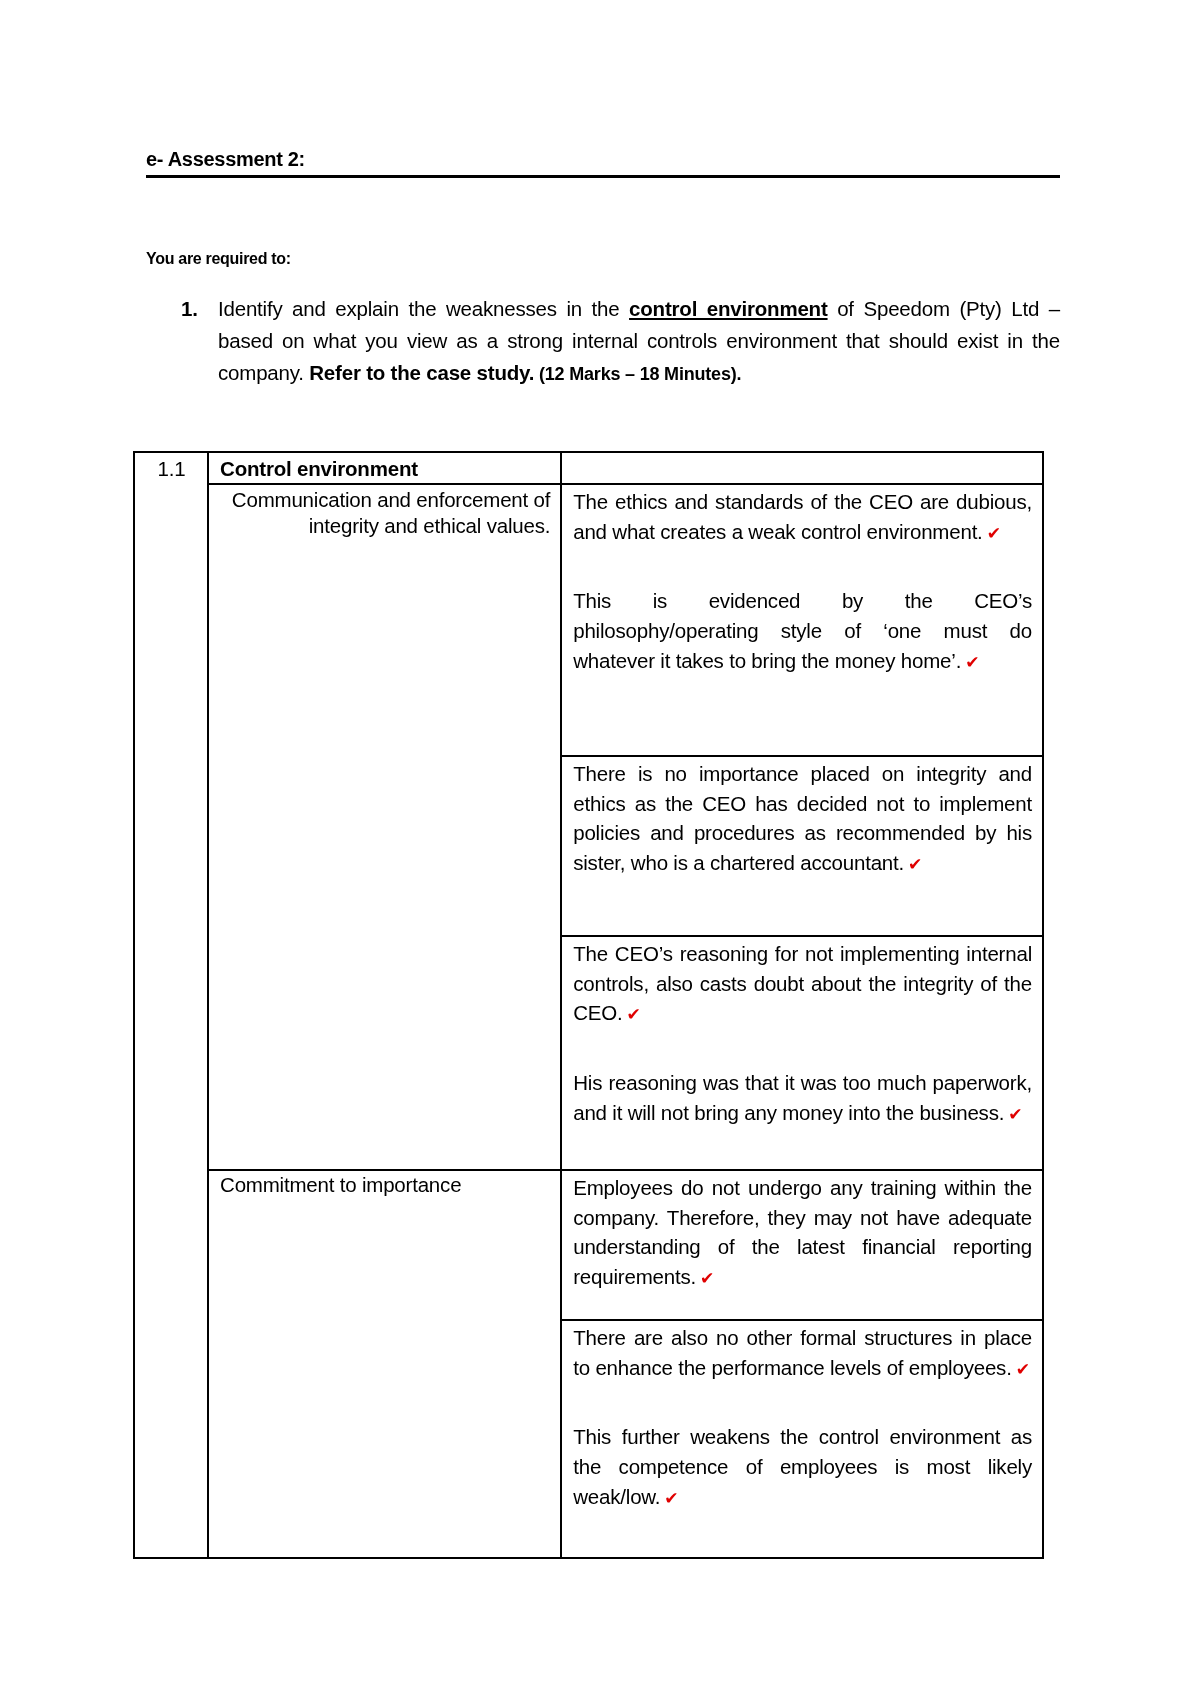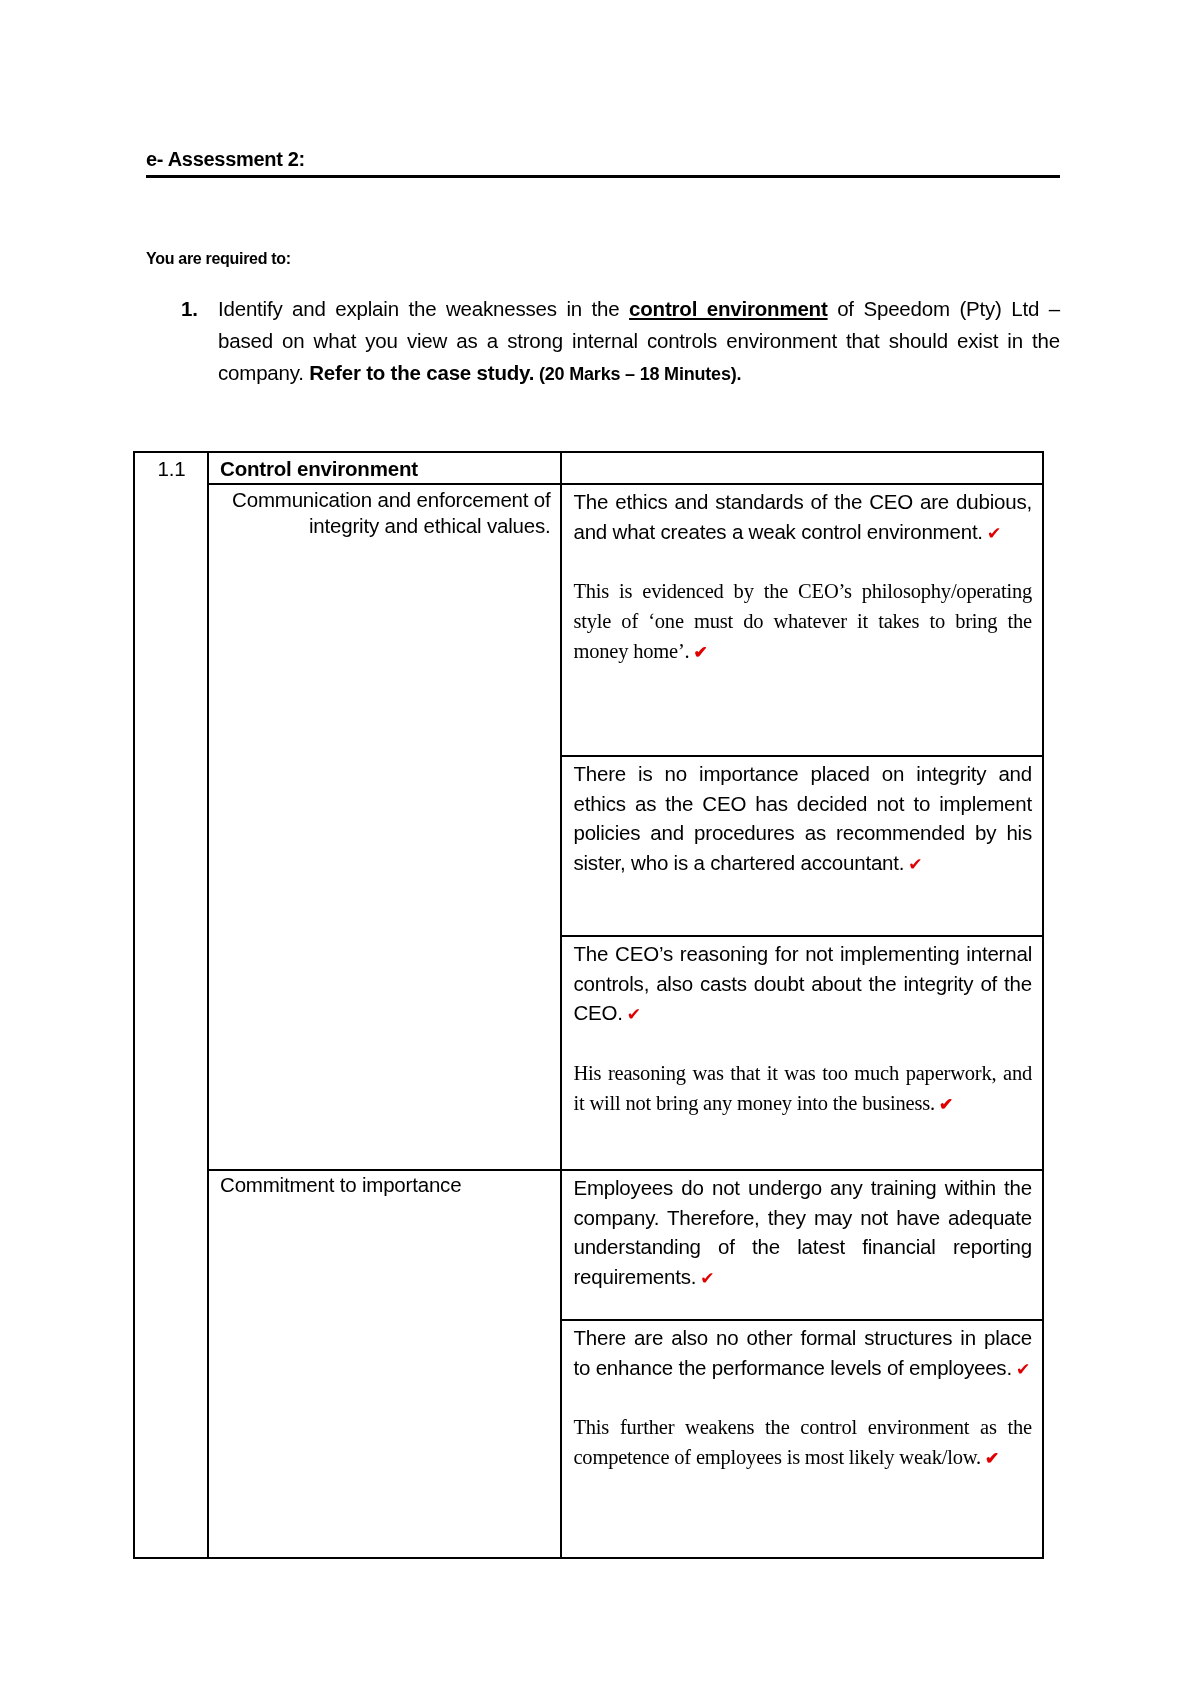--- a/index.html
+++ b/index.html
@@ -37,33 +37,33 @@
     border: 2px solid #000; vertical-align: top;
     padding: 2px 10px 0 11px;
   }
   td.col-num { width: 52px; padding-left: 10px; text-align: center; }
   td.col-cat { width: 338px; }
   td.col-ans { width: 470px; }
   .hdr-row td { height: 28px; line-height: 28px; }
   .hdr-cat { font-weight: bold; }
   td.mid { vertical-align: middle; line-height: 26px; text-align: right; }
   .ans p { margin: 0; line-height: 29.7px; text-align: justify; }
-  .ans p + p { margin-top: 29px; font-family: Liberation Serif, serif; }
+  .ans p + p { margin-top: 38px; }
   .tick { color: #e00000; font-weight: bold; font-size: 17px; margin-left: 4px; }
 </style>
 </head>
 <body>
 
 <div class="page-header">e- Assessment 2:</div>
 
 <div class="required">You are required to:</div>
 
 <div class="instruction">
   <span class="num">1.</span>
-  <div class="body"><span>Identify and explain the weaknesses in the </span><u>control environment</u><span> of Speedom (Pty) Ltd – based on what you view as a strong internal controls environment that should exist in the company. </span><span class="ref">Refer to the case study.</span><span class="marks"> (20 Marks – 18 Minutes).</span></div>
+  <div class="body"><span>Identify and explain the weaknesses in the </span><u>control environment</u><span> of Speedom (Pty) Ltd – based on what you view as a strong internal controls environment that should exist in the company. </span><span class="ref">Refer to the case study.</span><span class="marks"> (12 Marks – 18 Minutes).</span></div>
 </div>
 
 <table class="answers">
   <tbody>
       <tr class="hdr-row">
     <td class="col-num" rowspan="7"><span>1.1</span></td>
     <td class="col-cat hdr-cat">Control environment</td>
     <td class="col-ans"></td>
   </tr>
 

